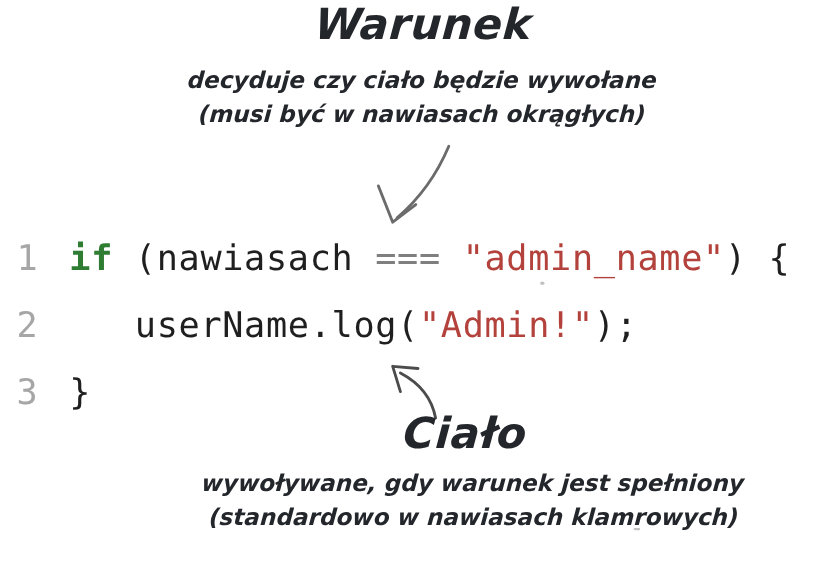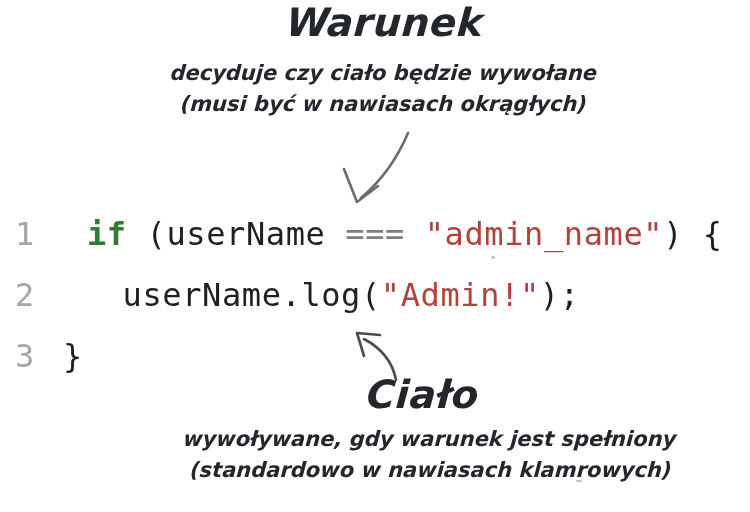--- a/index.html
+++ b/index.html
@@ -28,21 +28,21 @@
     position:absolute; left:0; top:203px;
     font-family:"DejaVu Sans Mono", monospace;
     font-size:32px; letter-spacing:0.6px;
   }
   .code-row { display:flex; height:61px; align-items:center; }
   .lineno {
     width:63px; padding-left:15px; box-sizing:border-box;
     color:#a6a6a6; flex:0 0 auto;
   }
   .src { white-space:pre; color:#1f1f1f; }
-  .tok-kw  { color:#2e7d32; font-weight:bold;margin-left:24px; }
+  .tok-kw  { color:#2e7d32; font-weight:bold; }
   .tok-op  { color:#7f7f7f; }
   .tok-str { color:#b4423c; }
 
   
   .arrows { position:absolute; left:0; top:0; width:750px; height:512px; pointer-events:none; }
 
   
   .speck { position:absolute; background:#8f8f8f; border-radius:50%; opacity:0.55; }
   .speck1 { left:491px; top:256px; width:4px; height:3px; }
   .speck2 { left:576px; top:480px; width:6px; height:2px; border-radius:2px; }
@@ -63,21 +63,21 @@
     </g>
     <g fill="none" stroke="#4c4c4c" stroke-width="2.6" stroke-linecap="round" stroke-linejoin="round">
       <path d="M 396,380 C 393,364 383,349 364,339"></path>
       <polyline points="380,335 357,333 364,356"></polyline>
     </g>
   </svg>
 
   <div class="code">
     <div class="code-row">
       <span class="lineno">1</span>
-      <span class="src"><span class="tok-kw">if</span><span> (userName </span><span class="tok-op">===</span><span> </span><span class="tok-str">"admin_name"</span><span>) {</span></span>
+      <span class="src"><span class="tok-kw">if</span><span> (nawiasach </span><span class="tok-op">===</span><span> </span><span class="tok-str">"admin_name"</span><span>) {</span></span>
     </div>
     <div class="code-row">
       <span class="lineno">2</span>
       <span class="src"><span>   userName.log(</span><span class="tok-str">"Admin!"</span><span>);</span></span>
     </div>
     <div class="code-row">
       <span class="lineno">3</span>
       <span class="src"><span>}</span></span>
     </div>
   </div>

